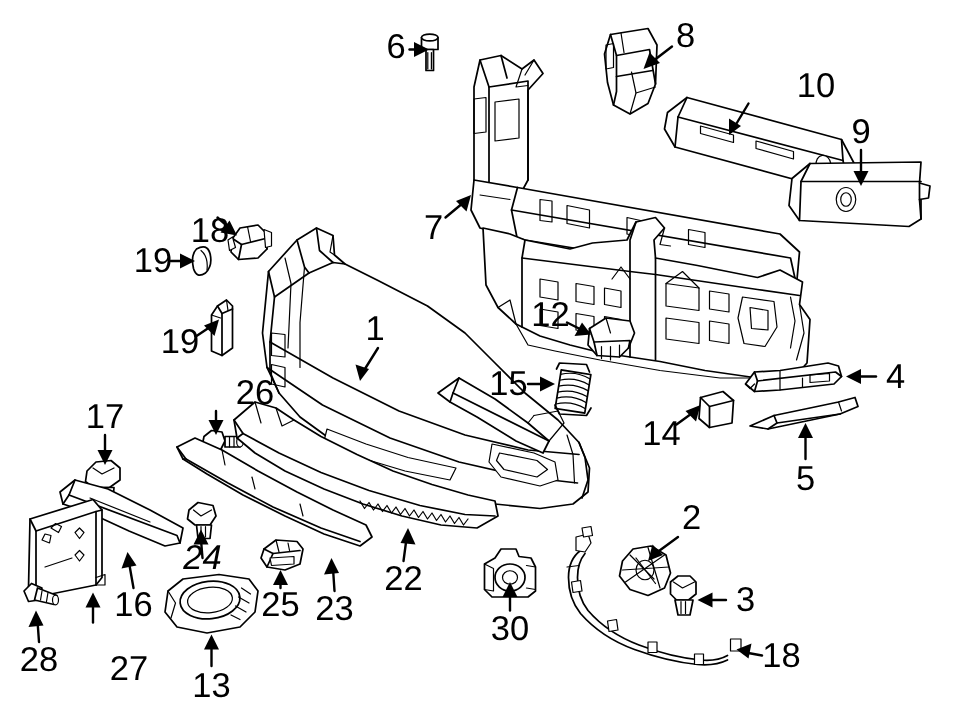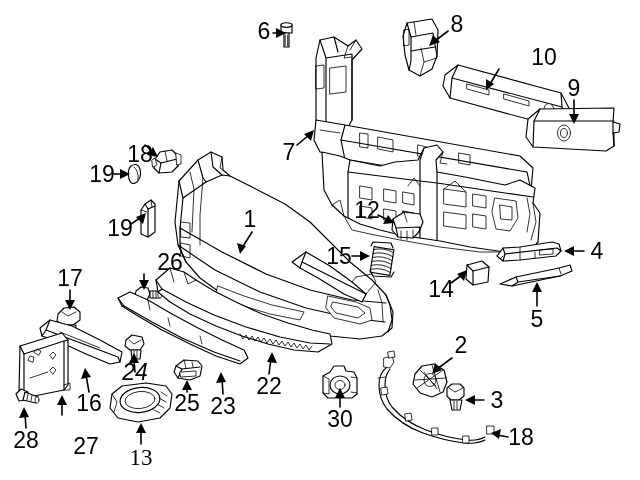--- a/index.html
+++ b/index.html
@@ -480,21 +480,21 @@
   <div class="callout-label" style="left:497px; top:400px;">3</div>
   <div class="callout-label" style="left:597px; top:251px;">4</div>
   <div class="callout-label" style="left:537px; top:319px;">5</div>
   <div class="callout-label" style="left:264px; top:31px;">6</div>
   <div class="callout-label" style="left:289px; top:152px;">7</div>
   <div class="callout-label" style="left:457px; top:24px;">8</div>
   <div class="callout-label" style="left:574px; top:88px;">9</div>
   <div class="callout-label" style="left:504px; top:57px;margin-left:40px;">10</div>
   <div class="callout-label" style="left:120px; top:228px;">19</div>
   <div class="callout-label" style="left:367px; top:210px;">12</div>
-  <div class="callout-label" style="left:141px; top:457px;font-family:Liberation Serif, serif;">13</div>
+  <div class="callout-label" style="left:141px; top:457px;">13</div>
   <div class="callout-label" style="left:441px; top:289px;">14</div>
   <div class="callout-label" style="left:339px; top:256px;">15</div>
   <div class="callout-label" style="left:89px;  top:403px;">16</div>
   <div class="callout-label" style="left:70px;  top:278px;">17</div>
   <div class="callout-label" style="left:140px; top:134px;margin-top:20px;">18</div>
   <div class="callout-label" style="left:102px; top:174px;">19</div>
   <div class="callout-label" style="left:340px; top:419px;">30</div>
   <div class="callout-label" style="left:521px; top:437px;">18</div>
   <div class="callout-label" style="left:269px; top:386px;">22</div>
   <div class="callout-label" style="left:223px; top:406px;">23</div>

